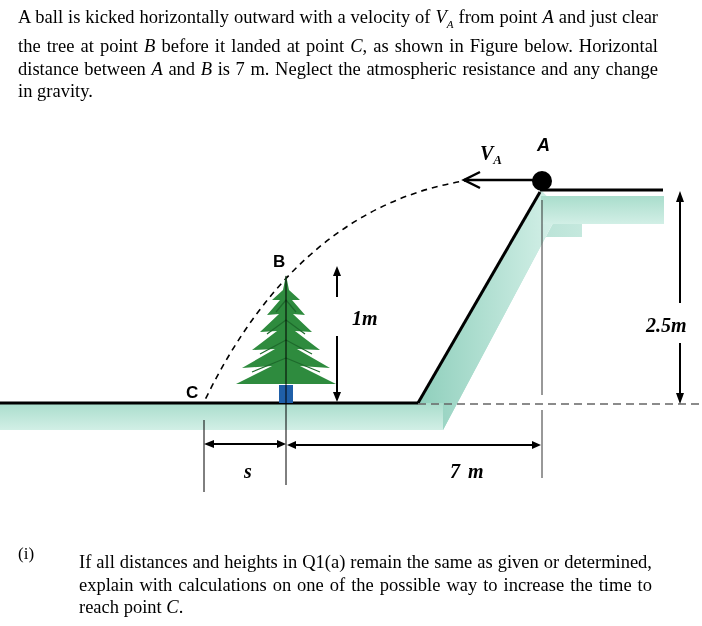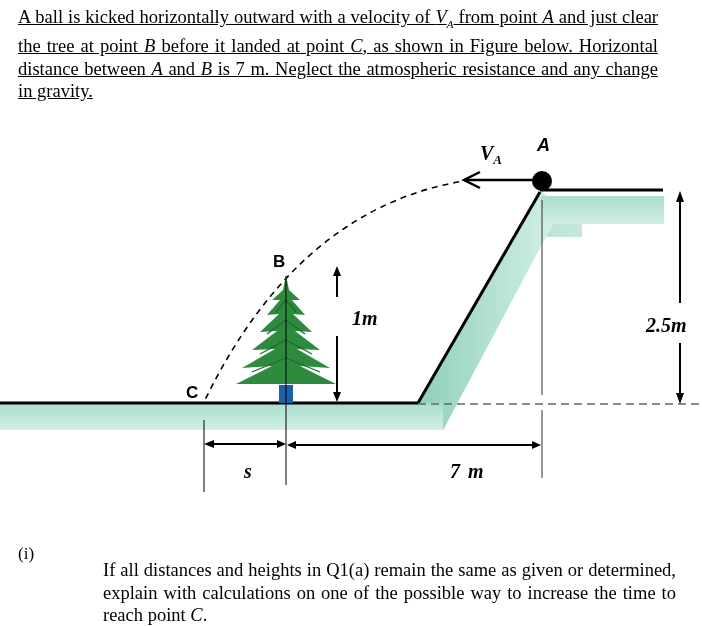--- a/index.html
+++ b/index.html
@@ -17,21 +17,20 @@
     }
     .intro {
       position: absolute;
       left: 18px;
       top: 6px;
       width: 640px;
       font-size: 18.5px;
       line-height: 22.5px;
       text-align: justify;
       text-align-last: left;
-      text-decoration: underline;
     }
     .intro i { font-style: italic; }
     .figure {
       position: absolute;
       left: 0;
       top: 120px;
       width: 702px;
       height: 380px;
     }
     .question {
@@ -44,25 +43,24 @@
     }
     .q-num {
       position: absolute;
       left: 0;
       top: 0;
       font-size: 17px;
     }
     .q-text {
       position: absolute;
       left: 61px;
-      top: 16px;
+      top: 8px;
       width: 573px;
       text-align: justify;
       text-align-last: left;
-      margin-left: 24px;
     }
     .q-text i { font-style: italic; }
     svg text.sans { font-family: "Liberation Sans", "DejaVu Sans", sans-serif; font-weight: bold; }
     svg text.serif-i { font-family: "Liberation Serif", "DejaVu Serif", serif; font-style: italic; font-weight: bold; }
   </style>
 </head>
 <body>
 
 <div class="intro"><span>A ball is kicked horizontally outward with a velocity of </span><i><span>V</span><sub style="font-size:11px">A</sub></i><span> from point </span><i>A</i><span> and just clear the tree at point </span><i>B</i><span> before it landed at point </span><i>C</i><span>, as shown in Figure below. Horizontal distance between </span><i>A</i><span> and </span><i>B</i><span> is 7 m. Neglect the atmospheric resistance and any change in gravity.</span></div>
 

